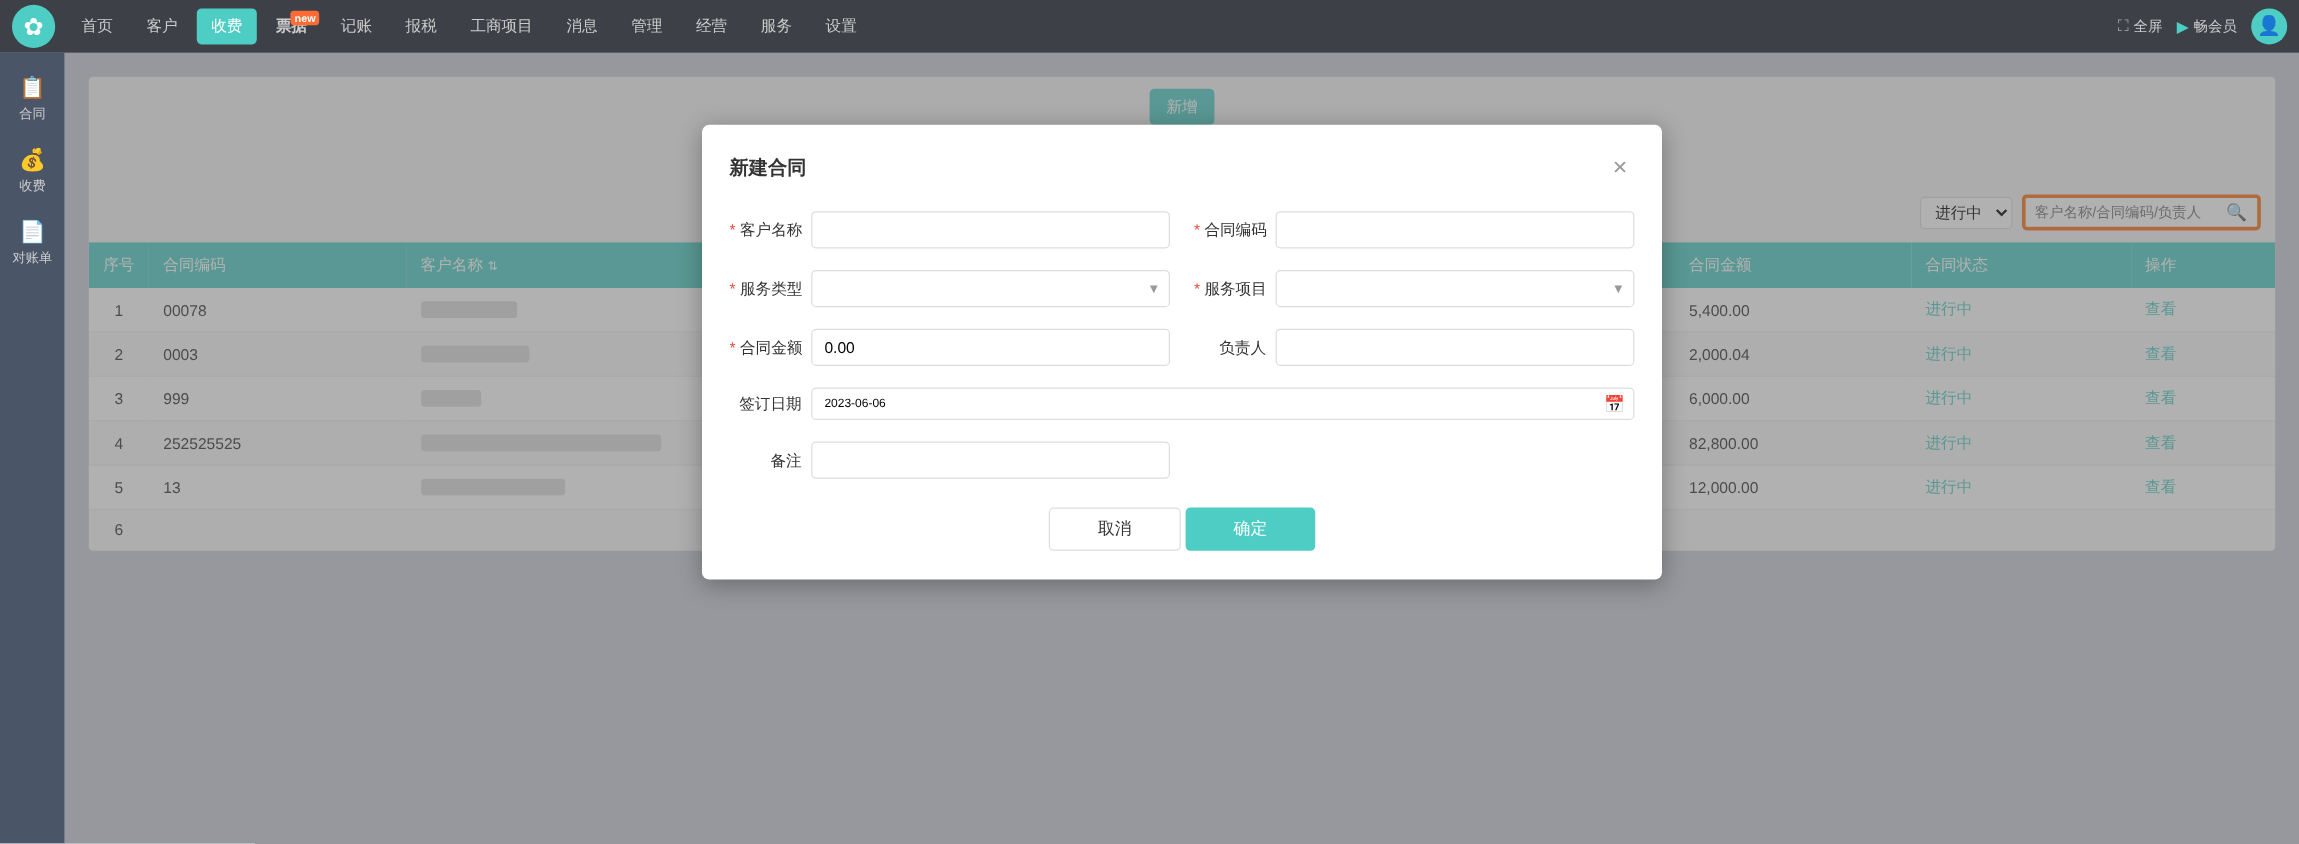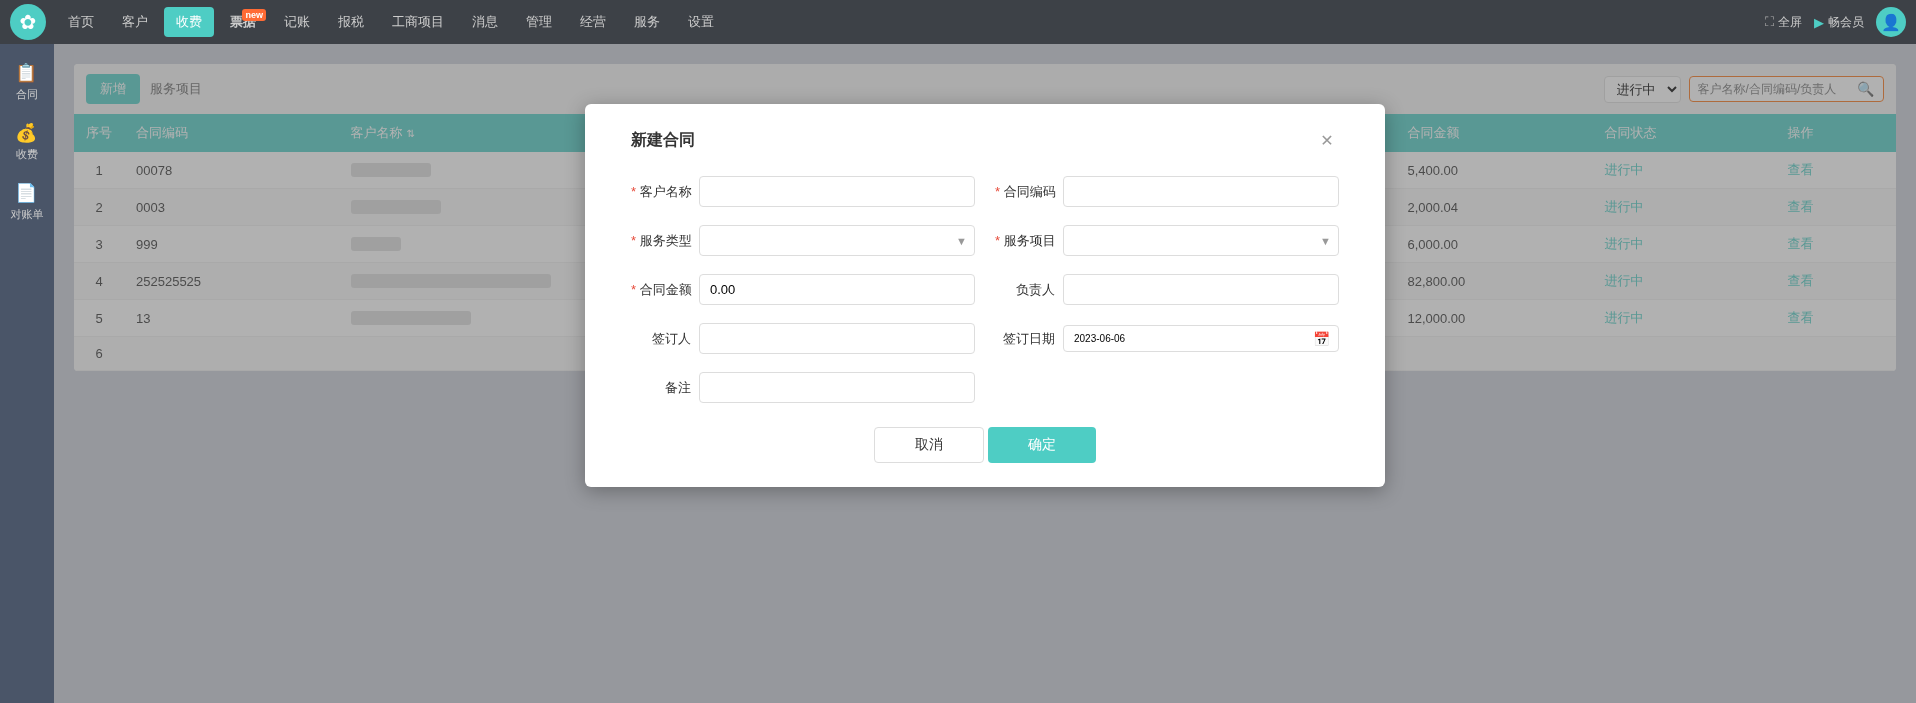--- a/index.html
+++ b/index.html
@@ -131,21 +131,22 @@
     .contract-container {
       background: #f5f5f5;
       border-radius: 4px;
       overflow: hidden;
     }
     .contract-toolbar {
       display: flex;
       align-items: center;
       padding: 10px 12px;
       background: #f5f5f5;
-      gap: 10px;
+      gap: 20px;
+      flex-direction: column;
     }
     .btn-new {
       background: #4ecdc4;
       color: white;
       border: none;
       padding: 6px 14px;
       border-radius: 4px;
       cursor: pointer;
       font-size: 13px;
     }
@@ -163,21 +164,21 @@
       padding: 4px 8px;
       border: 1px solid #ddd;
       border-radius: 4px;
       background: white;
       font-size: 13px;
       cursor: pointer;
     }
     .search-box {
       display: flex;
       align-items: center;
-      border: 1px solid #f97316;
+      border: 3px solid #f97316;
       border-radius: 4px;
       background: white;
       padding: 4px 8px;
     }
     .search-box input {
       border: none;
       outline: none;
       font-size: 12px;
       width: 160px;
       color: #999;
@@ -239,21 +240,21 @@
       padding-top: 60px;
       z-index: 100;
     }
 
     
     .modal {
       background: white;
       border-radius: 6px;
       width: 800px;
       box-shadow: 0 4px 20px rgba(0,0,0,0.3);
-      padding: 24px 46px 24px;
+      padding: 24px 23px 24px;
     }
     .modal-header {
       display: flex;
       align-items: center;
       justify-content: space-between;
       margin-bottom: 24px;
     }
     .modal-title {
       font-size: 16px;
       font-weight: bold;
@@ -579,24 +580,20 @@
             <input class="form-input" type="text" value="0.00" style="">
           </div>
           <div class="form-group">
             <label class="form-label">负责人</label>
             <input class="form-input" type="text" style="">
           </div>
         </div>
 
         <div class="form-row">
           <div class="form-group">
-            <label class="form-label">签订人</label>
-            <input class="form-input" type="text" style="">
-          </div>
-          <div class="form-group">
             <label class="form-label">签订日期</label>
             <div class="date-wrapper">
               <input type="text" value="2023-06-06" style="">
               <span class="calendar-icon">📅</span>
             </div>
           </div>
         </div>
 
         <div class="form-row">
           <div class="form-group">

